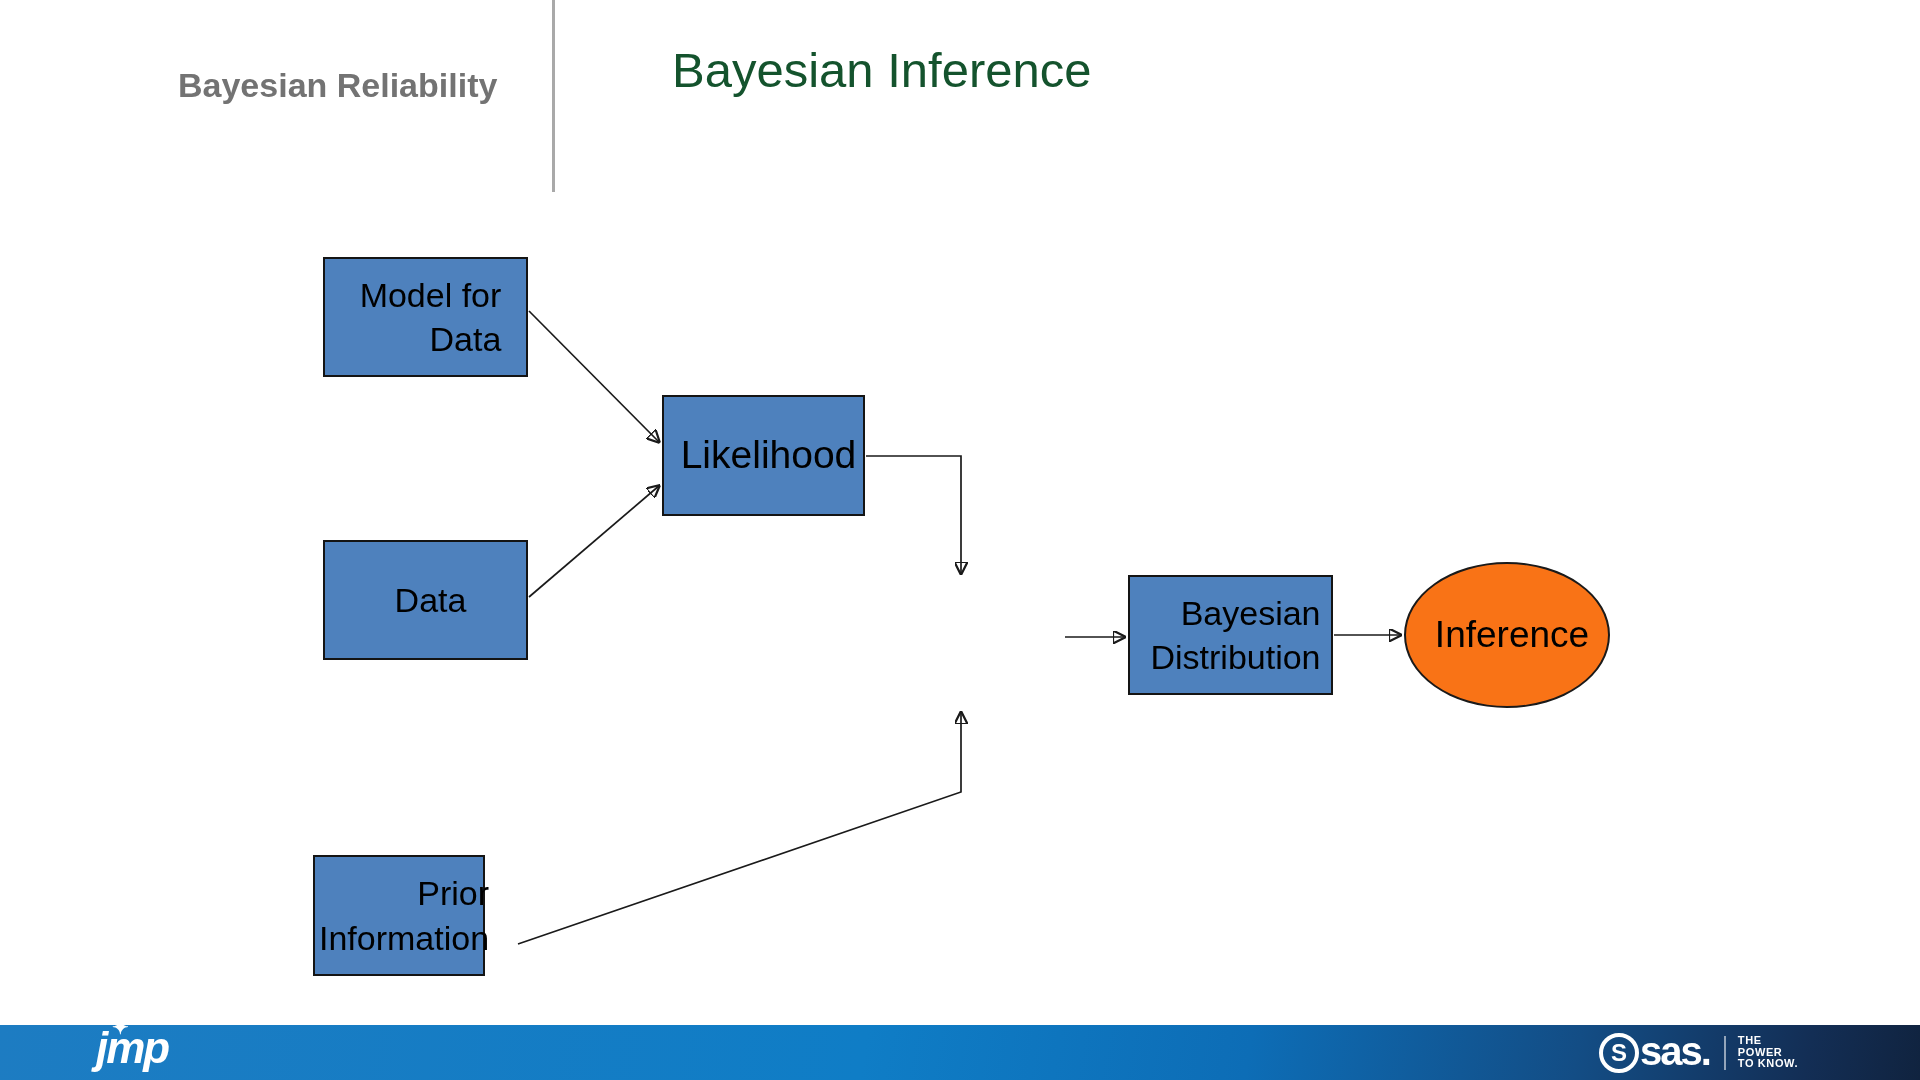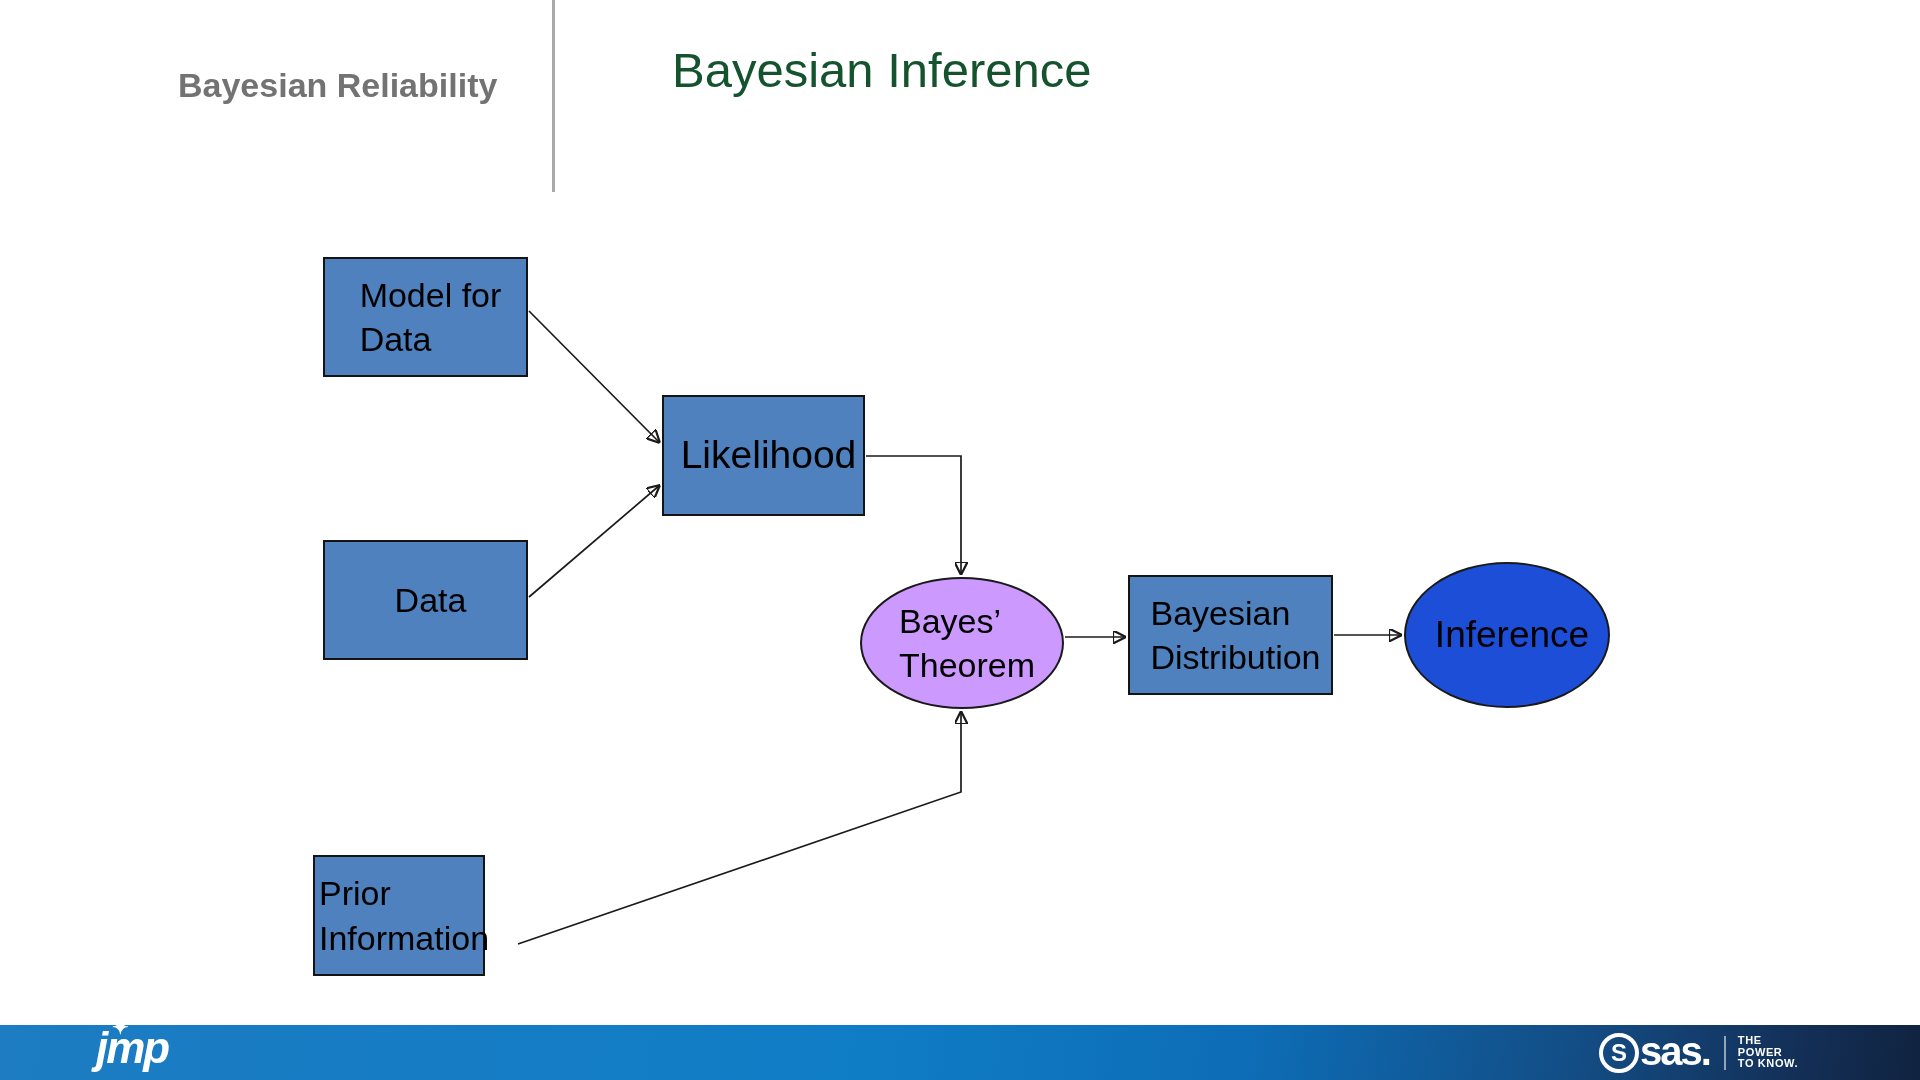--- a/index.html
+++ b/index.html
@@ -42,39 +42,39 @@
     color: #14532d;
     white-space: nowrap;
   }
 
   
   .node {
     position: absolute;
     display: flex;
     align-items: center;
     justify-content: center;
-    text-align: left;
+    text-align: right;
     color: #000000;
     font-size: 34px;
     line-height: 1.3;
     box-sizing: border-box;
     padding-left: 10px;
   }
   .node .lbl { white-space: pre-line; }
 
   .rect {
     background: #4E81BD;
     border: 2px solid #141414;
   }
   .ellipse {
     border-radius: 50%;
     border: 2px solid #1a1a1a;
   }
   .ellipse.purple { background: #CC99FF; }
-  .ellipse.yellow { background: #1d4ed8; }
+  .ellipse.yellow { background: #f97316; }
 
   #node-model      { left: 323px; top: 257px; width: 205px; height: 120px; }
   #node-data       { left: 323px; top: 540px; width: 205px; height: 120px; }
   #node-likelihood { left: 662px; top: 395px; width: 203px; height: 121px; font-size: 39px; }
   #node-prior      { left: 313px; top: 855px; width: 172px; height: 121px; }
   #node-bayes      { left: 860px; top: 577px; width: 204px; height: 132px; }
   #node-posterior  { left: 1128px; top: 575px; width: 205px; height: 120px; }
   #node-inference  { left: 1404px; top: 562px; width: 206px; height: 146px; font-size: 37px; }
 
   .connectors {
@@ -186,24 +186,20 @@
 
   <div class="node rect" id="node-likelihood">
     <span class="lbl">Likelihood</span>
   </div>
 
   <div class="node rect" id="node-prior">
     <span class="lbl">Prior
 Information</span>
   </div>
 
-  <div class="node ellipse purple" id="node-bayes">
-    <span class="lbl">Bayes’
-Theorem</span>
-  </div>
 
   <div class="node rect" id="node-posterior">
     <span class="lbl">Bayesian
 Distribution</span>
   </div>
 
   <div class="node ellipse yellow" id="node-inference">
     <span class="lbl">Inference</span>
   </div>
 

